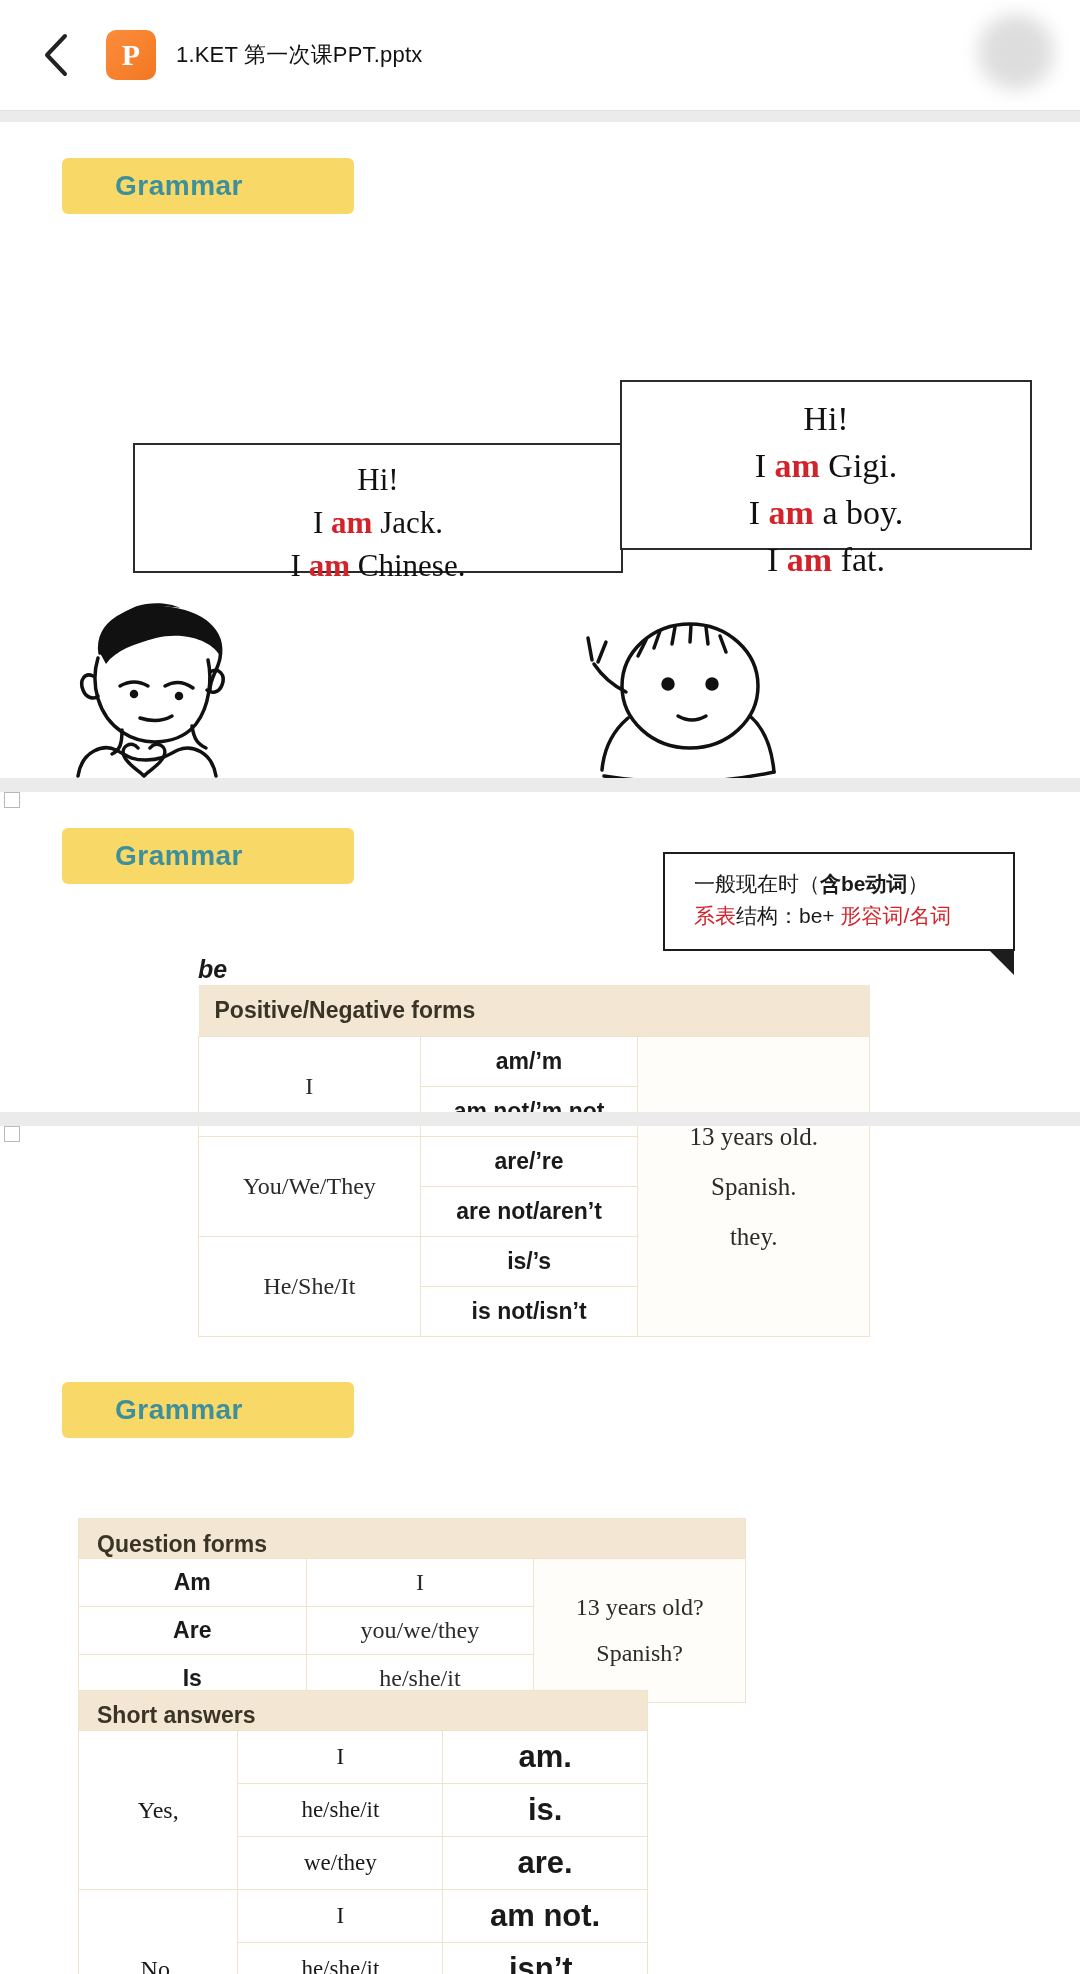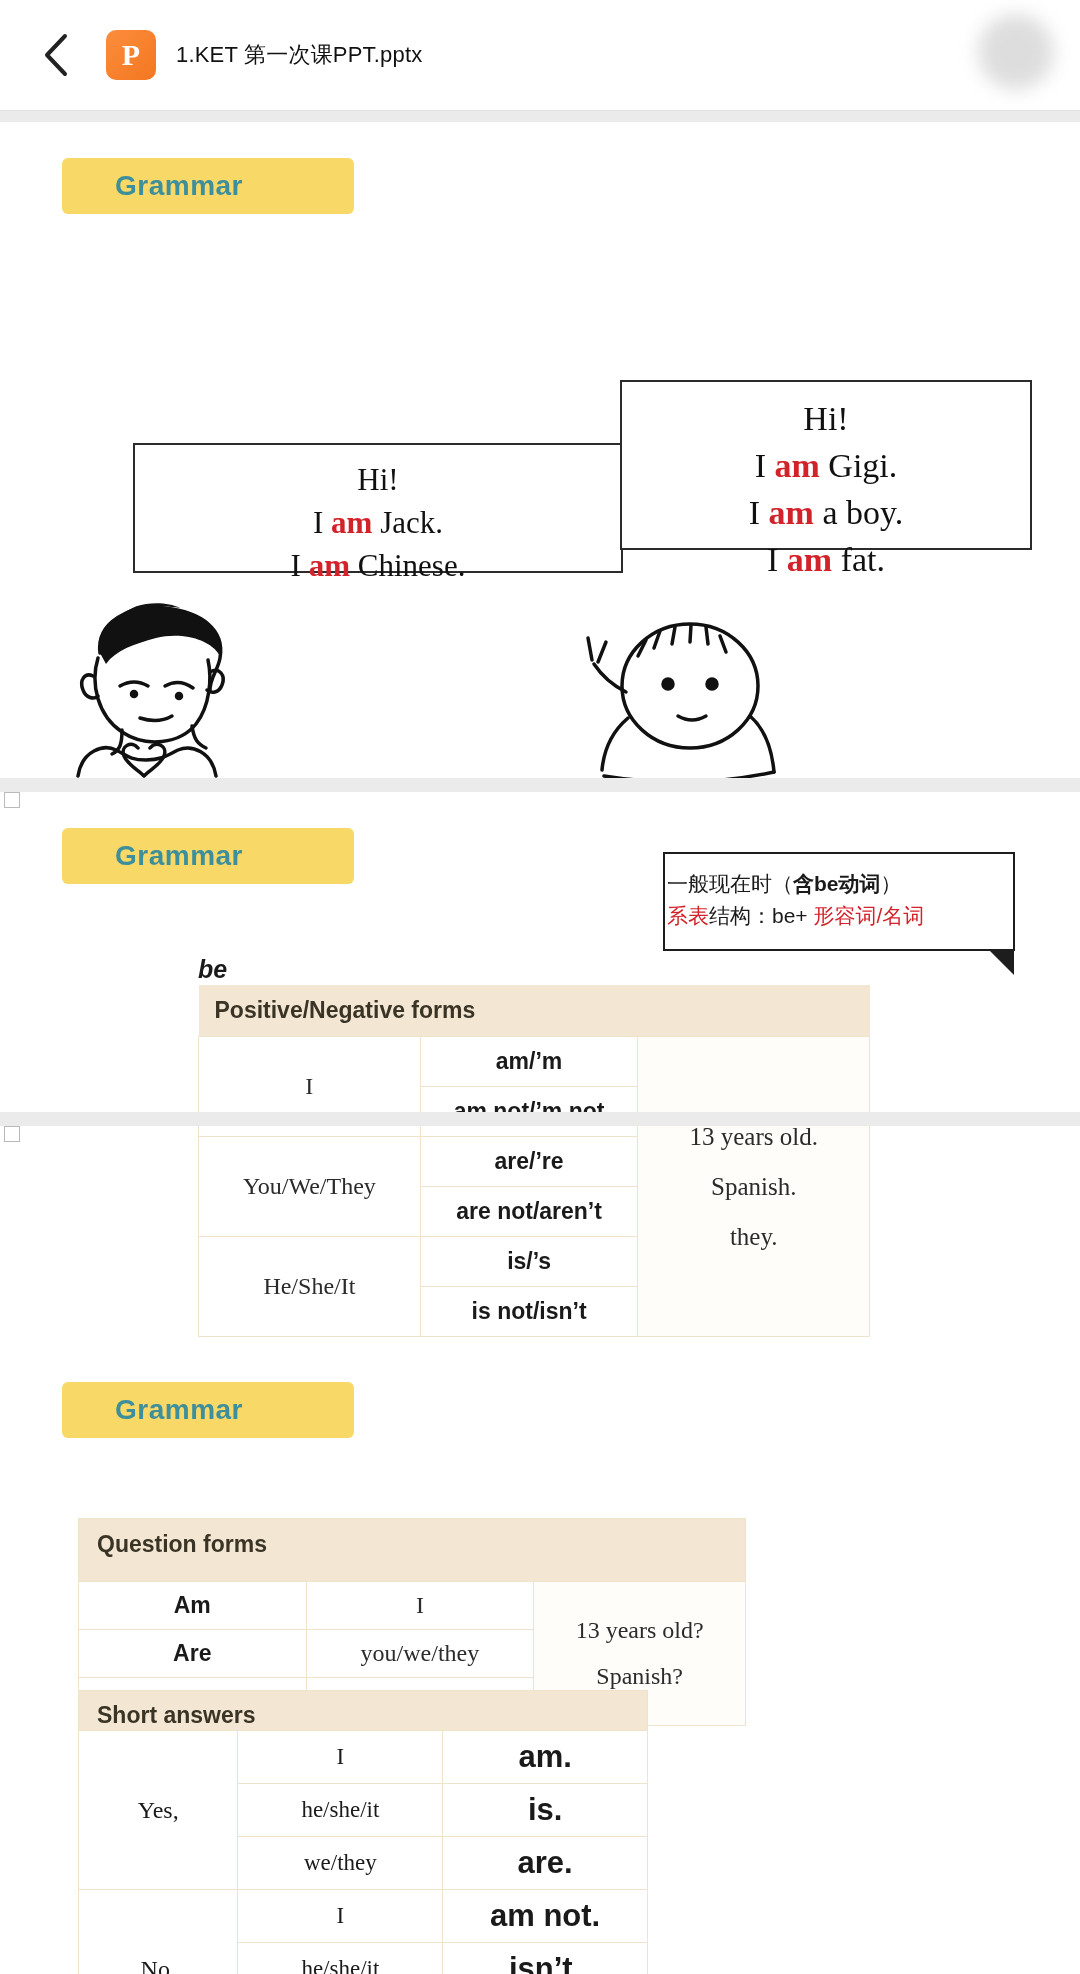--- a/index.html
+++ b/index.html
@@ -137,21 +137,21 @@
   .doodle-2 { position: absolute; left: 580px; top: 450px; }
 
   
   .slide2 { height: 500px; }
   .callout {
     position: absolute;
     left: 663px; top: 852px;
     width: 352px;
     border: 2px solid #1d1d1d;
     background: #fff;
-    padding: 14px 16px 18px 2px;
+    padding: 14px 16px 18px 29px;
     font-size: 21px;
     line-height: 1.5;
     font-family: "Liberation Sans", sans-serif;
   }
   .callout .red { color: #d3232a; }
   .callout .b { font-weight: bold; }
   .callout .tail {
     position: absolute;
     right: -1px; bottom: -26px;
     width: 0; height: 0;
@@ -211,21 +211,21 @@
   .slide3 { height: 700px; }
   .q-table {
     position: absolute;
     left: 78px; top: 1518px;
     width: 668px;
   }
   .q-hdr td {
     background: #f3e7d3;
     font-weight: bold;
     font-size: 23px;
-    padding: 12px 0 23px 18px;
+    padding: 12px 0 0 18px;
     color: #3a3426;
     border: none;
   }
   .q-table td { border: 1px solid #efe3cc; }
   .q-aux {
     width: 228px; text-align: center; font-weight: bold; font-size: 23px; padding: 10px 0;
   }
   .q-sub {
     width: 228px; text-align: center; font-size: 24px; color: #2b2b2b;
     font-family: "Liberation Serif", serif; padding: 10px 0;

